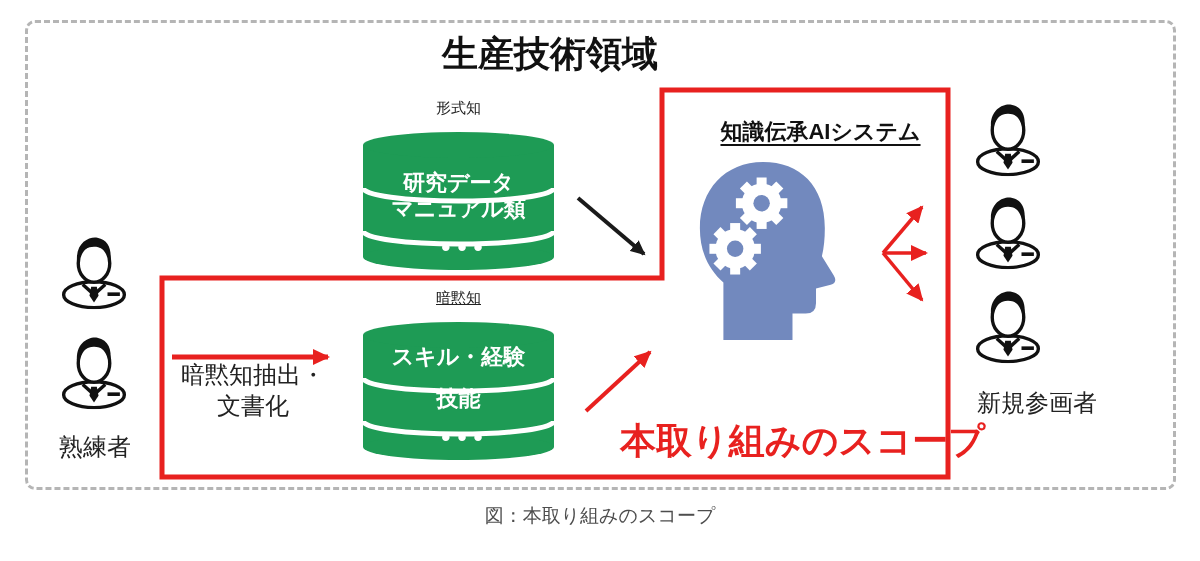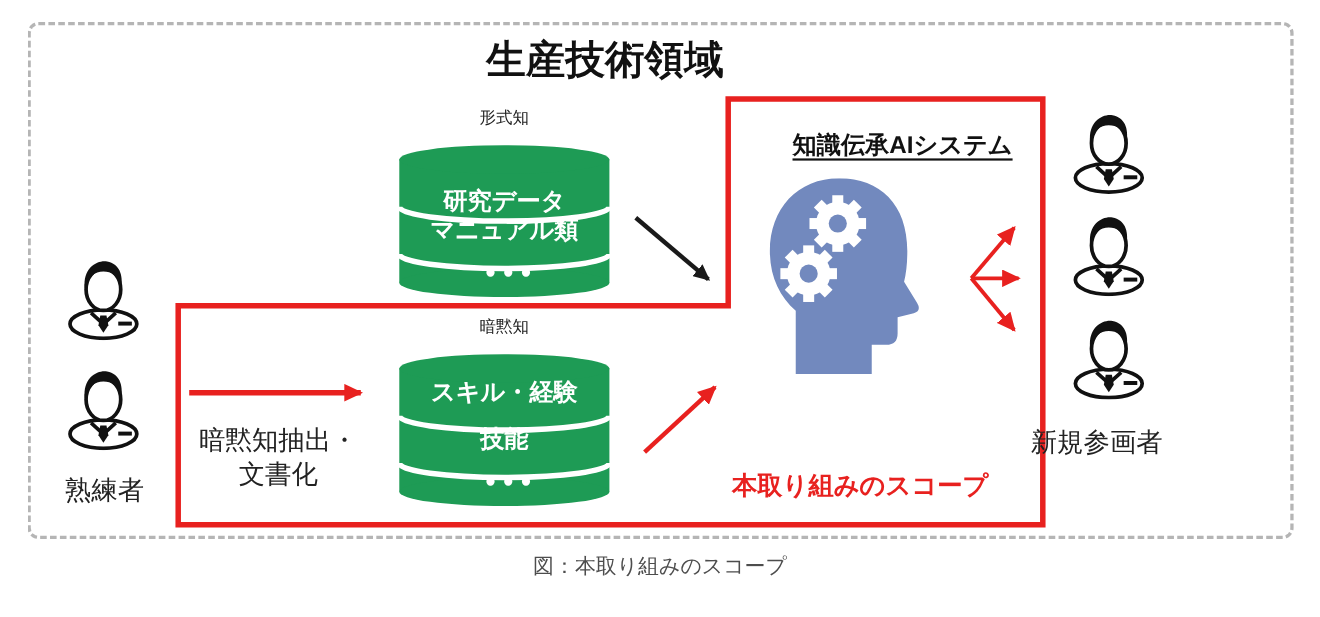--- a/index.html
+++ b/index.html
@@ -29,29 +29,29 @@
     color:#ffffff;font-weight:bold;font-size:22px;line-height:28px;
   }
   .cyl-dots{font-size:26px;letter-spacing:7px;padding-left:7px;line-height:26px;}
   .ai-title{
     left:664px;top:117px;width:281px;height:32px;
     font-size:22px;font-weight:bold;color:#111;text-align:center;line-height:30px;
     text-decoration:underline;text-underline-offset:5px;text-decoration-thickness:2px;padding-left:16px;
   }
   .scope-text{
     left:620px;top:423px;width:324px;height:38px;
-    font-size:23px;font-weight:bold;color:#e8211f;text-align:center;line-height:36px;white-space:nowrap;
+    font-size:36px;font-weight:bold;color:#e8211f;text-align:center;line-height:36px;white-space:nowrap;
   }
   .extract-label{
-    left:158px;top:385px;width:190px;
+    left:158px;top:359px;width:190px;
     font-size:24px;color:#222;text-align:center;line-height:31px;
   }
   .group-label{font-size:24px;color:#222;text-align:center;line-height:28px;}
   .experts-label{left:35px;top:433px;width:120px;}
-  .newcomers-label{left:912px;top:389px;width:170px;}
+  .newcomers-label{left:952px;top:389px;width:170px;}
   .caption{
     left:0;top:503px;width:1200px;text-align:center;
     font-size:19px;color:#4d4d4d;line-height:26px;
   }
   .person{width:72px;height:78px;}
   .person svg{display:block;width:100%;height:100%;}
   .layer{left:0;top:0;width:1200px;height:561px;pointer-events:none;}
 </style>
 </head>
 <body>
@@ -101,21 +101,21 @@
       <ellipse cx="96.5" cy="126" rx="95.5" ry="13" fill="#1e9b55"></ellipse>
       <ellipse cx="96.5" cy="14" rx="95.5" ry="13" fill="#1e9b55"></ellipse>
       <path d="M1,57 A95.5,13 0 0 0 192,57" fill="none" stroke="#ffffff" stroke-width="5"></path>
       <path d="M1,100 A95.5,13 0 0 0 192,100" fill="none" stroke="#ffffff" stroke-width="5"></path>
     </svg>
     <div class="cyl-row" style="top:22px;margin-top:16px;">研究データ</div>
     <div class="cyl-row" style="top:64px;">マニュアル類</div>
     <div class="cyl-row cyl-dots" style="top:103px;">•••</div>
   </div>
 
-  <div class="abs db-label" style="left:362px;top:286px;">暗黙知</div>
+  <div class="abs db-label" style="left:362px;top:286px;text-decoration:underline;">暗黙知</div>
   <div class="abs cyl" style="left:362px;top:321px;">
     <svg width="193" height="141" viewBox="0 0 193 141">
       <rect x="1" y="14" width="191" height="112" fill="#1e9b55"></rect>
       <ellipse cx="96.5" cy="126" rx="95.5" ry="13" fill="#1e9b55"></ellipse>
       <ellipse cx="96.5" cy="14" rx="95.5" ry="13" fill="#1e9b55"></ellipse>
       <path d="M1,57 A95.5,13 0 0 0 192,57" fill="none" stroke="#ffffff" stroke-width="5"></path>
       <path d="M1,100 A95.5,13 0 0 0 192,100" fill="none" stroke="#ffffff" stroke-width="5"></path>
     </svg>
     <div class="cyl-row" style="top:22px;">スキル・経験</div>
     <div class="cyl-row" style="top:64px;">技能</div>

